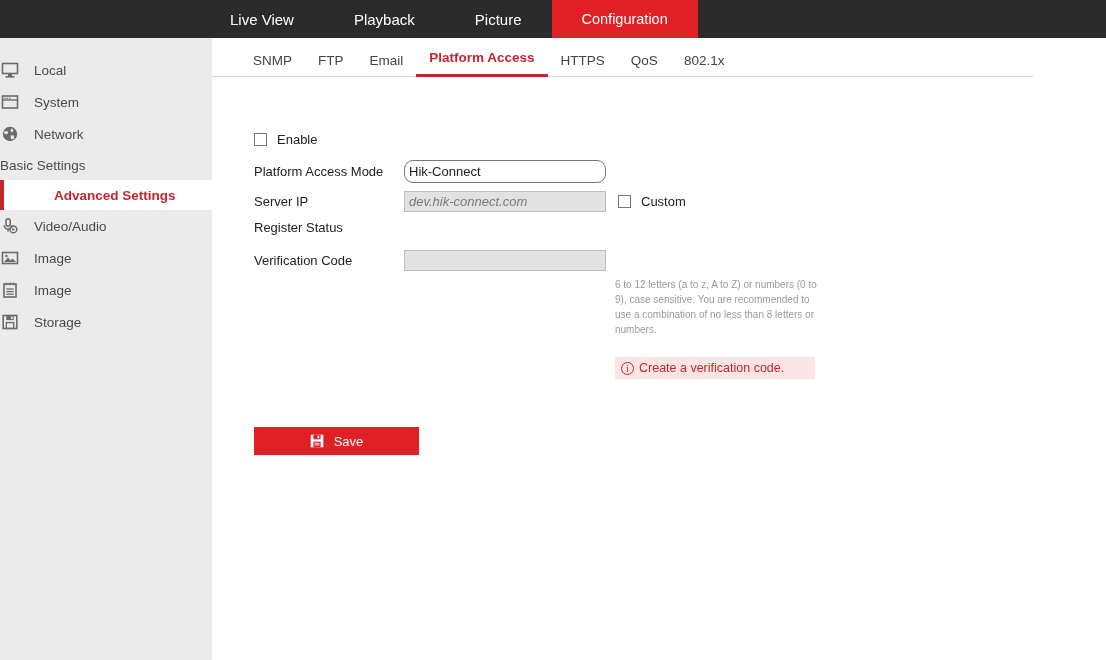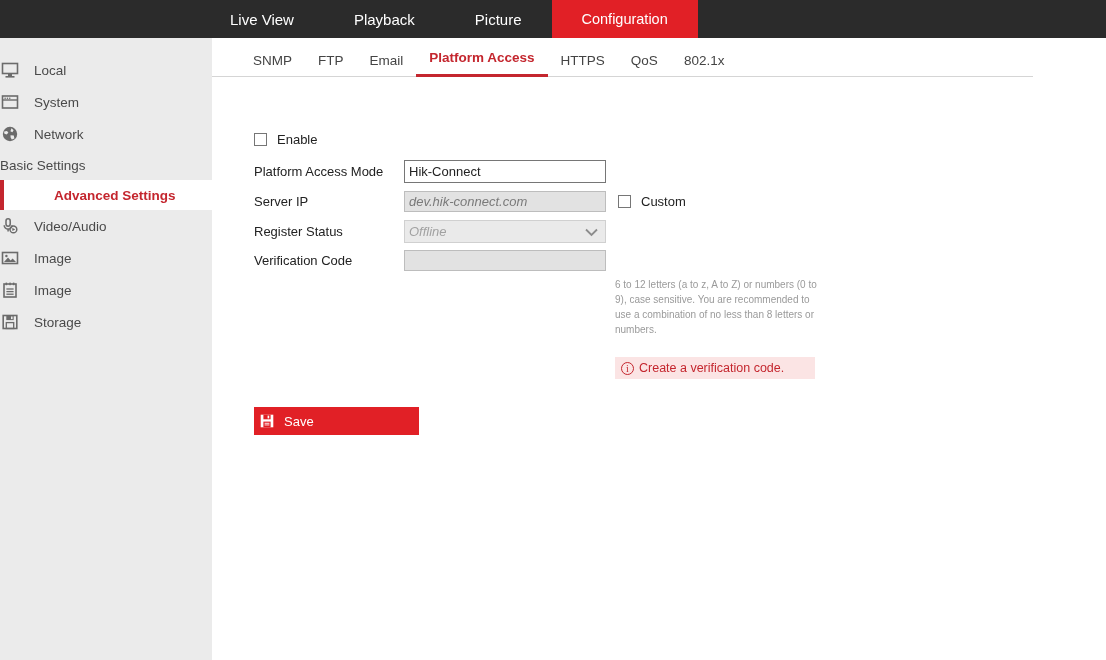--- a/index.html
+++ b/index.html
@@ -158,21 +158,21 @@
     color: #7a7a7a;
     border: 1px solid #bdbdbd;
     font-style: italic;
   }
   select.inp {
     -webkit-appearance: none;
     appearance: none;
     background-image: none;
   }
   .selwrap { position: relative; width: 202px; height: 23px; flex: none;}
-  .selwrap select { width: 202px; height: 23px; }
+  .selwrap select { width: 202px; height: 23px; border-radius: 9px; }
   .caret {
     position: absolute;
     right: 8px; top: 50%;
     transform: translateY(-50%);
     pointer-events: none;
   }
   .hint {
     position: absolute;
     left: 403px;
     width: 205px;
@@ -199,30 +199,31 @@
     font-size: 10px;
     line-height: 11px;
     text-align: center;
     margin-right: 5px;
     flex: none;
     font-family: "Liberation Serif", serif;
   }
   #save-btn {
     position: absolute;
     left: 42px;
-    top: 330px;
+    top: 350px;
     width: 165px;
     height: 28px;
     background: #e12026;
     border: none;
     color: #ffffff;
     font-size: 13px;
     font-family: "Liberation Sans", sans-serif;
     display: flex;
     align-items: center;
+    justify-content: center;
     cursor: pointer;
   }
   #save-btn .sico { margin-right: 10px; display: flex; }
 </style>
 </head>
 <body>
 
 <div id="topnav">
   <div class="nav-spacer"></div>
   <div class="nav-item">
@@ -365,30 +366,20 @@
 
     <div class="row" style="top:114px">
       <span class="lbl">Server IP</span>
       <input class="inp disabled" type="text" disabled="" value="dev.hik-connect.com" style="">
       <span class="chk" style="margin-left:12px"></span>
       <span class="chk-label">Custom</span>
     </div>
 
     <div class="row" style="top:143px">
       <span class="lbl">Register Status</span>
-      <span class="selwrap">
-        <select class="inp disabled" disabled="">
-          <option>Offline</option>
-        </select>
-        <span class="caret">
-          <svg width="13" height="9" viewBox="0 0 13 9">
-              <path d="M1 1.5 L6.5 7 L12 1.5" fill="none" stroke="#8c8c8c" stroke-width="1.8"></path>
-            </svg>
-        </span>
-      </span>
     </div>
 
     <div class="row" style="top:173px">
       <span class="lbl">Verification Code</span>
       <input class="inp disabled" type="text" disabled="" value="" style="">
     </div>
 
     <div class="hint" style="top:200px">6 to 12 letters (a to z, A to Z) or numbers (0 to 9), case sensitive. You are recommended to use a combination of no less than 8 letters or numbers.</div>
 
     <div class="alert" style="top:280px">

